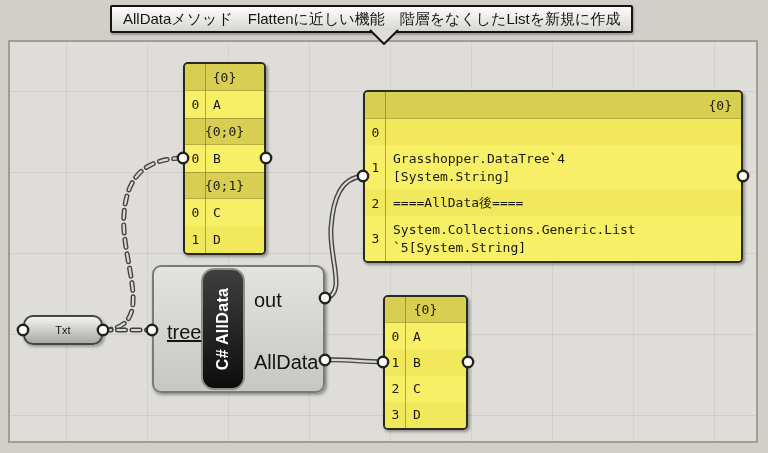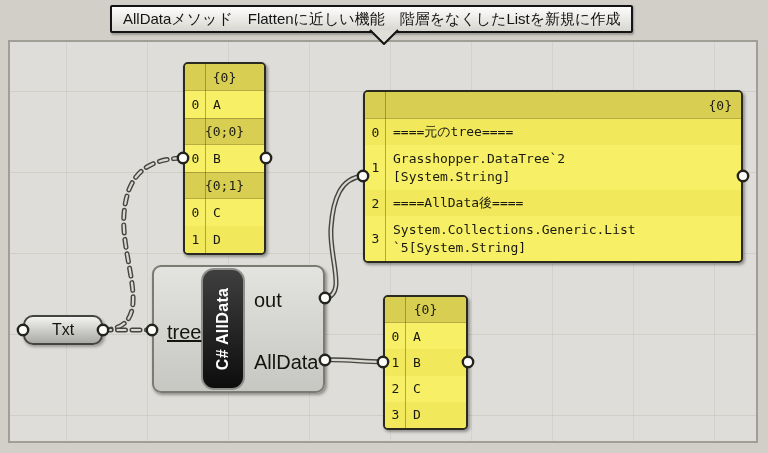--- a/index.html
+++ b/index.html
@@ -67,21 +67,21 @@
   .port-in{left:13px; top:55px;text-decoration:underline;}
   .port-out-top{left:100px; top:23px;}
   .port-out-bottom{left:100px; top:85px;}
 
   
   .txtcap{
     position:absolute; left:23px; top:315px; width:80px; height:30px; z-index:4;
     box-sizing:border-box; border:2px solid #45453f; border-radius:10px;
     background:linear-gradient(#f3f3f1,#a9a9a5);
     display:flex; align-items:center; justify-content:center;
-    font-size:16px; color:#15150f;
+    font-size:11px; color:#15150f;
     box-shadow:1.5px 2px 3px rgba(0,0,0,0.3);
   }
 
   
   .tooltip{
     position:absolute; left:110px; top:5px; height:28px; z-index:6;
     box-sizing:border-box; border:2px solid #141414; border-radius:2px;
     background:linear-gradient(#fdfdfc,#d8d6d0);
     display:flex; align-items:center; padding:0 11px;
     font-size:15px; color:#141414; white-space:nowrap;
@@ -145,25 +145,24 @@
       </div>
   </div>
 
   <div class="panel" style="left:363px; top:90px; width:380px; height:173px; grid-template-rows:27px 26px 45px 26px 1fr;">
     <div class="vline"></div>
     <div class="prow hdr right first">
         <span>{0}</span>
       </div>
     <div class="prow s1">
         <span class="idx">0</span>
-        <span class="val">====元のtree====</span>
       </div>
     <div class="prow s0">
         <span class="idx">1</span>
-        <span class="val">Grasshopper.DataTree`2
+        <span class="val">Grasshopper.DataTree`4
 [System.String]</span>
       </div>
     <div class="prow s1">
         <span class="idx">2</span>
         <span class="val">====AllData後====</span>
       </div>
     <div class="prow s0">
         <span class="idx">3</span>
         <span class="val">System.Collections.Generic.List
 `5[System.String]</span>

